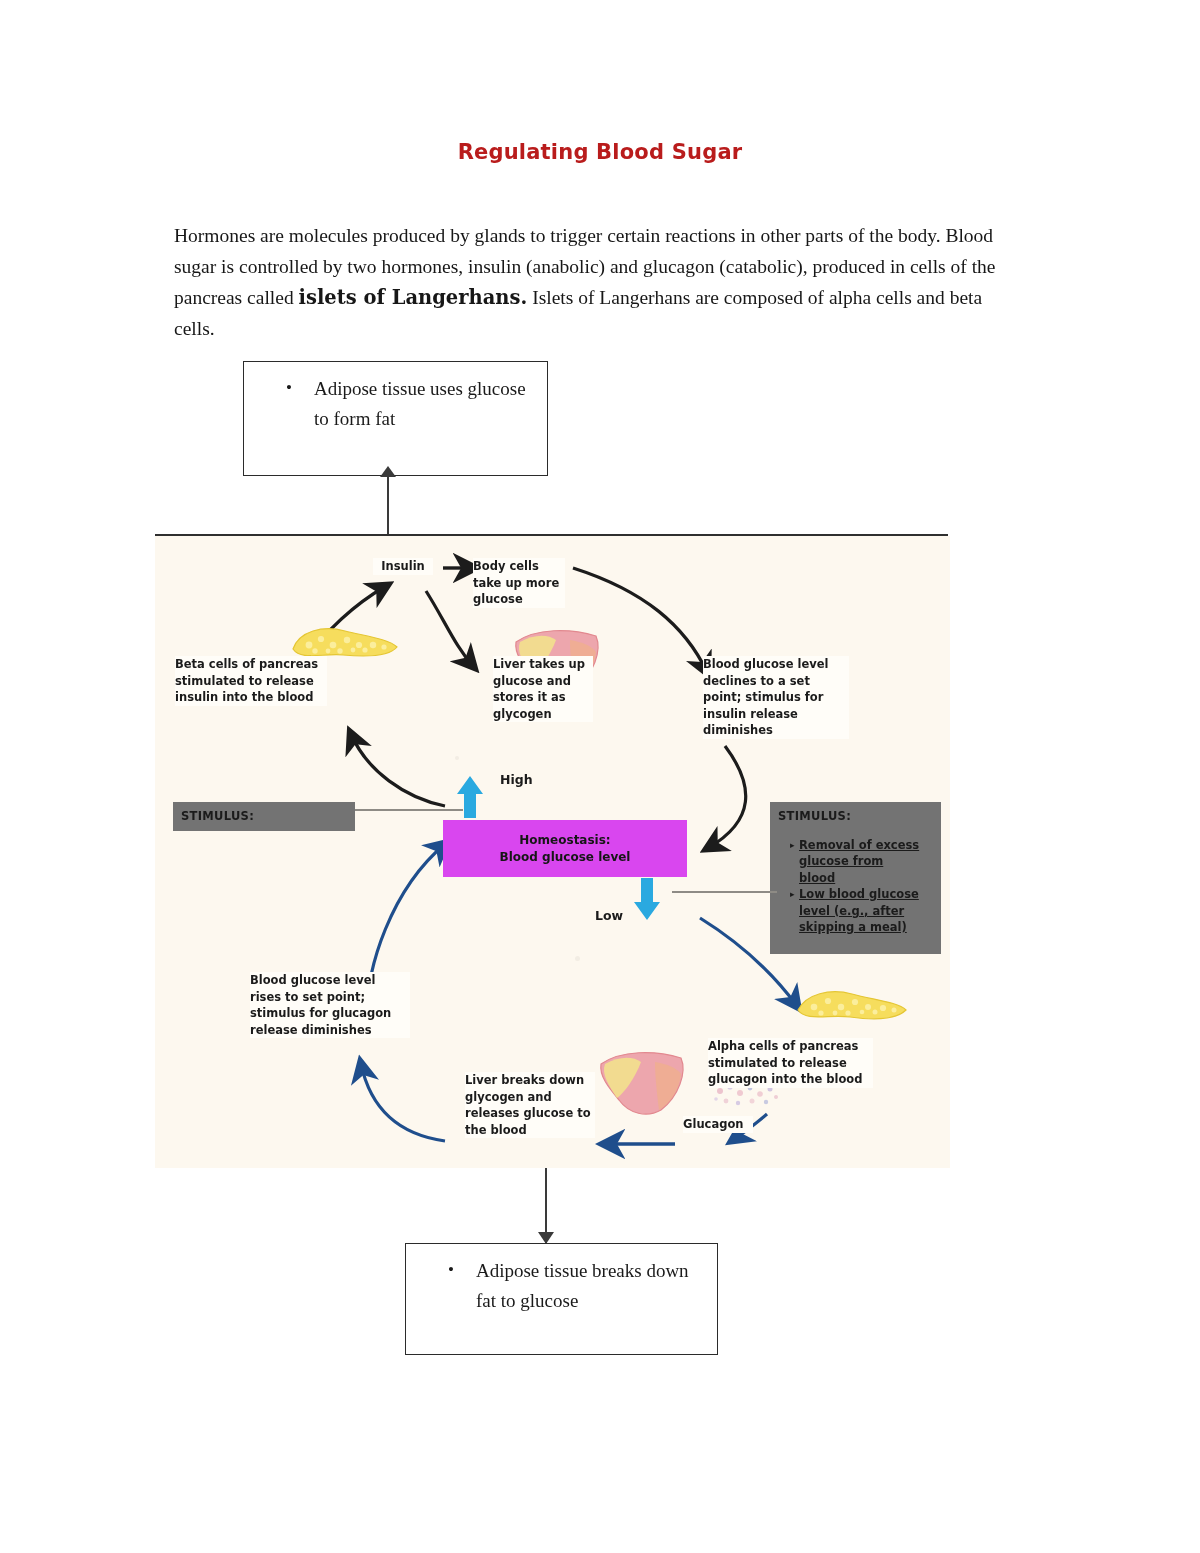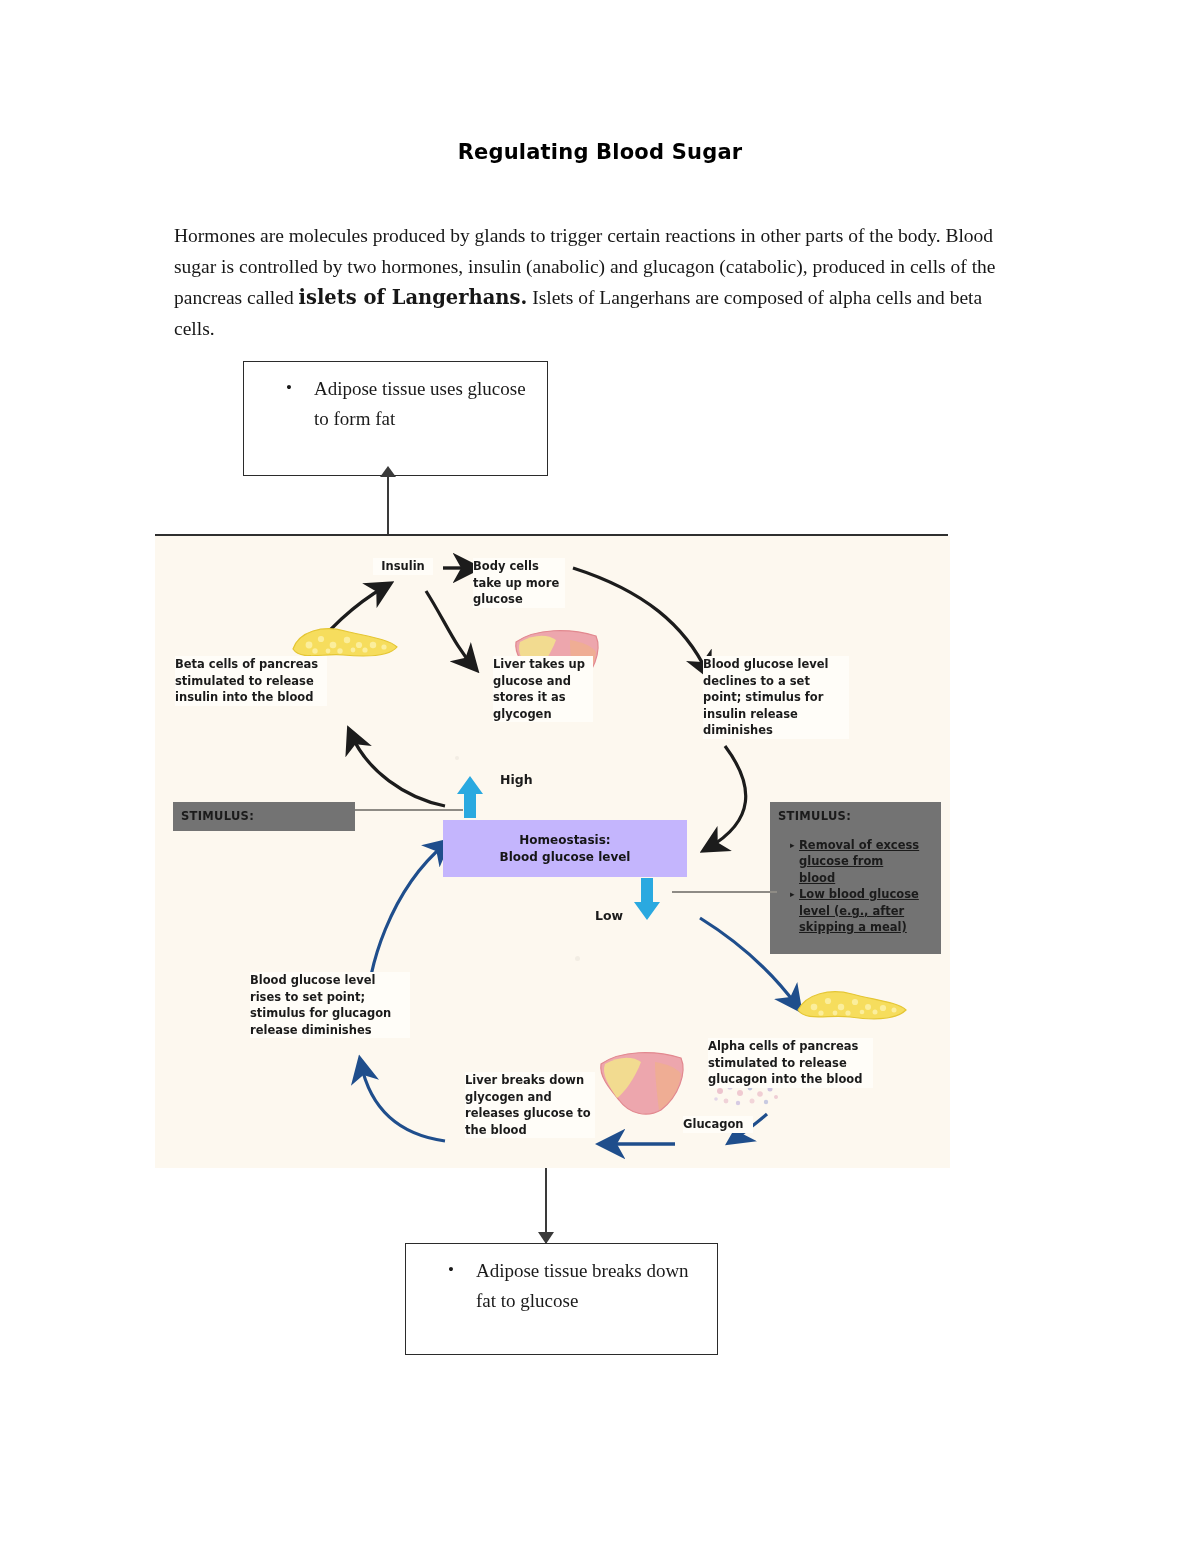--- a/index.html
+++ b/index.html
@@ -7,21 +7,21 @@
     width:1200px;height:1553px;position:relative;
     background:#ffffff;
     font-family:"Liberation Serif",serif;
     color:#111;
     overflow:hidden;
   }
   
   #page-title{
     position:absolute;left:0;top:140px;width:1200px;text-align:center;
     font-family:"DejaVu Sans",sans-serif;font-weight:bold;font-size:21px;
-    letter-spacing:.2px;color:#000000;
+    letter-spacing:.2px;color:#b91c1c;
   }
   #intro{
     position:absolute;left:174px;top:200px;width:840px;
     font-family:"Liberation Serif",serif;font-size:19.5px;line-height:31px;
     color:#171717;text-align:left;
   }
   #intro b{font-family:"DejaVu Serif",serif;font-weight:bold;}
 
   
   .callout{
@@ -69,21 +69,21 @@
     font-family:"DejaVu Sans",sans-serif;font-weight:bold;
     font-size:11.5px;line-height:16.5px;color:#1b1b1b;padding:6px 8px;
   }
   .stim-box .stim-head{letter-spacing:.3px;}
   .stim-box ul{margin:12px;padding:0;list-style:none;text-decoration:underline;}
   .stim-box li{padding-left:9px;position:relative;}
   .stim-box li:before{content:"\25B8";position:absolute;left:0;top:0;font-size:9px;}
 
   #homeostasis-box{
     position:absolute;left:443px;top:820px;width:244px;height:57px;
-    background:#c4b5fd;
+    background:#d946ef;
     display:flex;align-items:center;justify-content:center;text-align:center;
     font-family:"DejaVu Sans",sans-serif;font-weight:bold;font-size:12px;line-height:17px;
     color:#161616;
   }
   .level-label{
     position:absolute;font-family:"DejaVu Sans",sans-serif;font-weight:bold;
     font-size:12.5px;color:#1b1b1b;
   }
 
   

